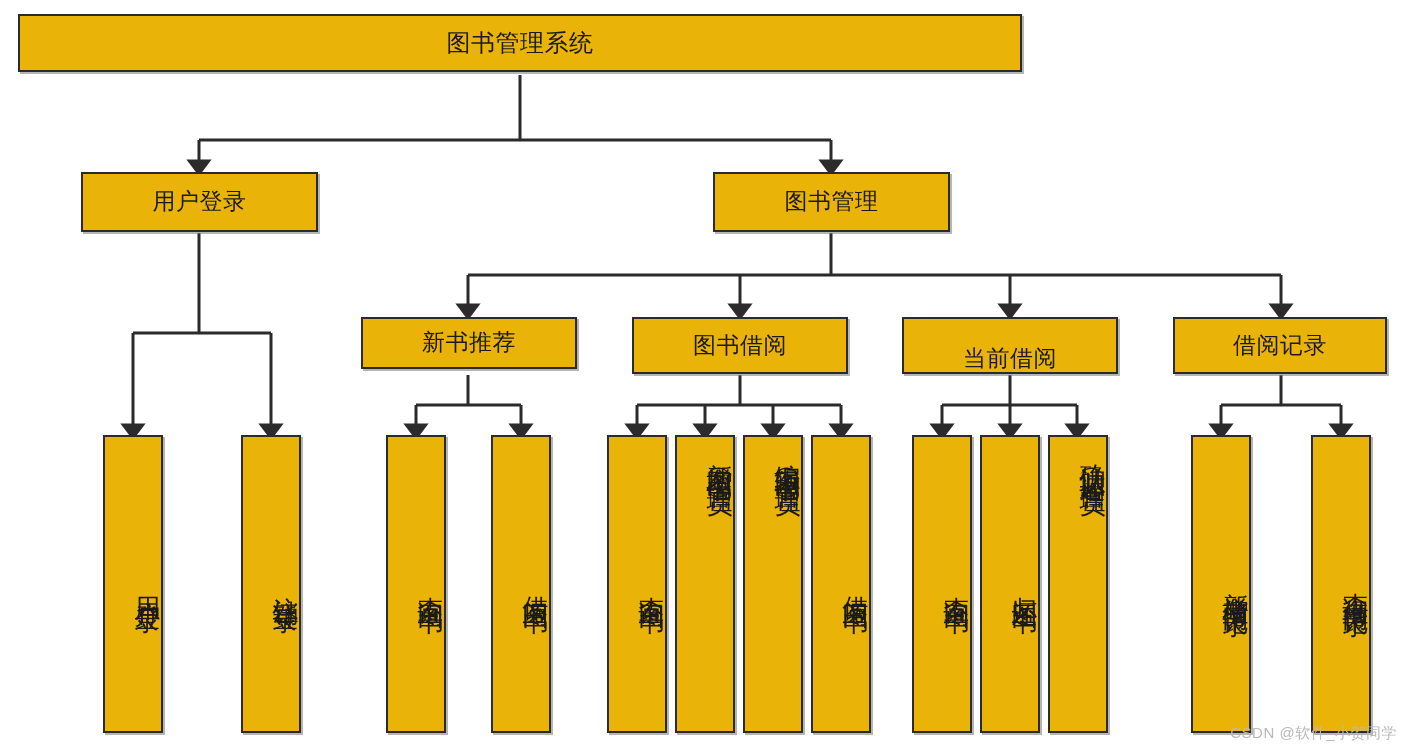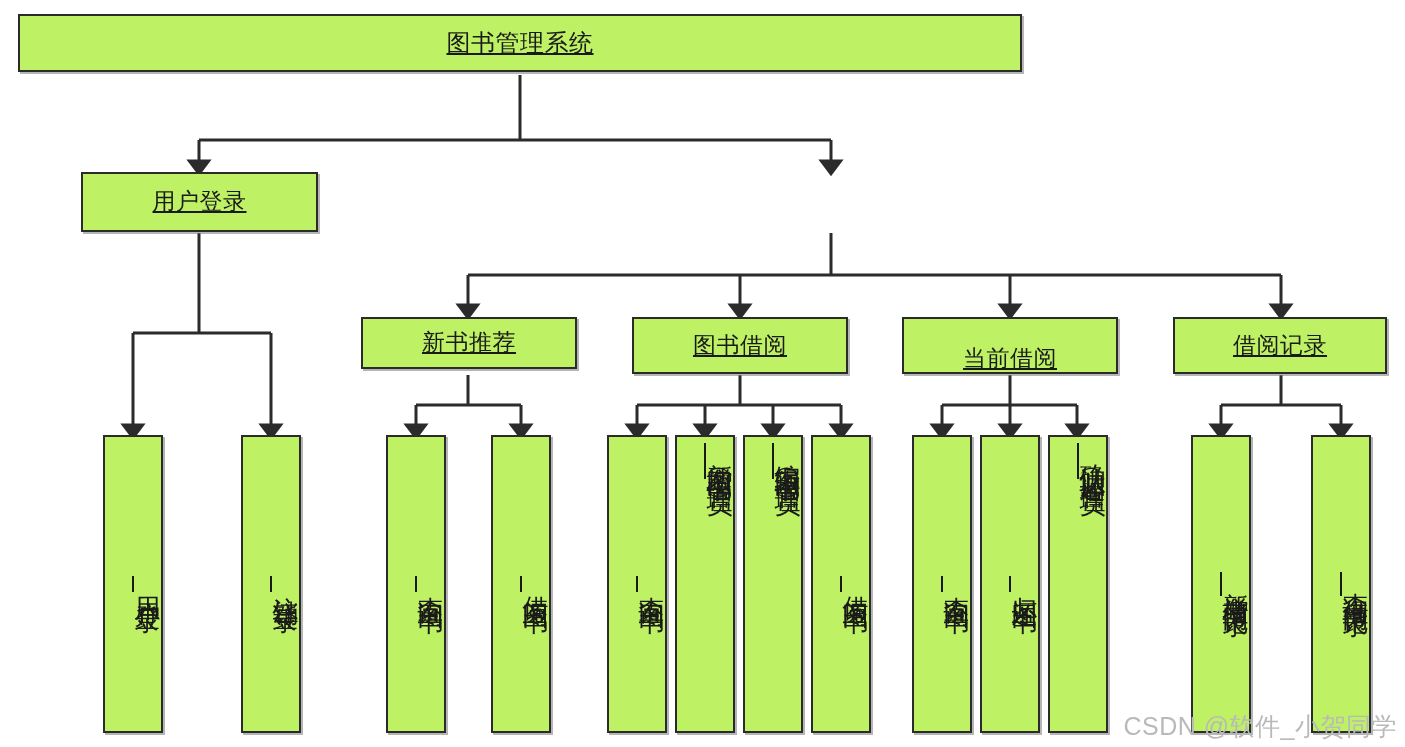--- a/index.html
+++ b/index.html
@@ -21,29 +21,28 @@
     position: absolute;
     left: 0;
     top: 0;
     width: 1405px;
     height: 747px;
     pointer-events: none;
   }
   .node {
     position: absolute;
     box-sizing: border-box;
-    background: #bef264;
+    background: #eab308;
     border: 2px solid #2b2b2b;
     box-shadow: 2px 2px 0 rgba(120,120,120,0.55);
     display: flex;
     align-items: center;
     justify-content: center;
     color: #1a1a1a;
     z-index: 2;
-    text-decoration: underline;
   }
   .node .label {
     display: block;
     text-align: center;
     line-height: 1.18;
     letter-spacing: 0.5px;
   }
   .node.horiz .label {
     font-size: 23px;
     white-space: nowrap;
@@ -66,21 +65,21 @@
     white-space: nowrap;
   }
   .node.vert.mid {
     align-items: center;
     padding-top: 0;
   }
   .watermark {
     position: absolute;
     right: 8px;
     bottom: 4px;
-    font-size: 25px;
+    font-size: 15px;
     color: #b9b9b9;
     z-index: 5;
     white-space: nowrap;
     letter-spacing: 0.5px;
   }
 </style>
 </head>
 <body>
 
 <div id="canvas">
@@ -135,20 +134,23 @@
     </g>
   </svg>
 
   <div class="node root horiz" style="left:18px; top:14px; width:1004px; height:58px;">
     <span class="label">图书管理系统</span>
   </div>
 
   <div class="node horiz" style="left:81px; top:172px; width:237px; height:60px;">
     <span class="label">用户登录</span>
   </div>
+  <div class="node horiz" style="left:713px; top:172px; width:237px; height:60px;">
+    <span class="label">图书管理</span>
+  </div>
 
   <div class="node horiz" style="left:361px; top:317px; width:216px; height:52px;">
     <span class="label">新书推荐</span>
   </div>
   <div class="node horiz" style="left:632px; top:317px; width:216px; height:57px;">
     <span class="label">图书借阅</span>
   </div>
   <div class="node horiz" style="left:902px; top:317px; width:216px; height:57px;align-items:flex-end;">
     <span class="label">当前借阅</span>
   </div>

